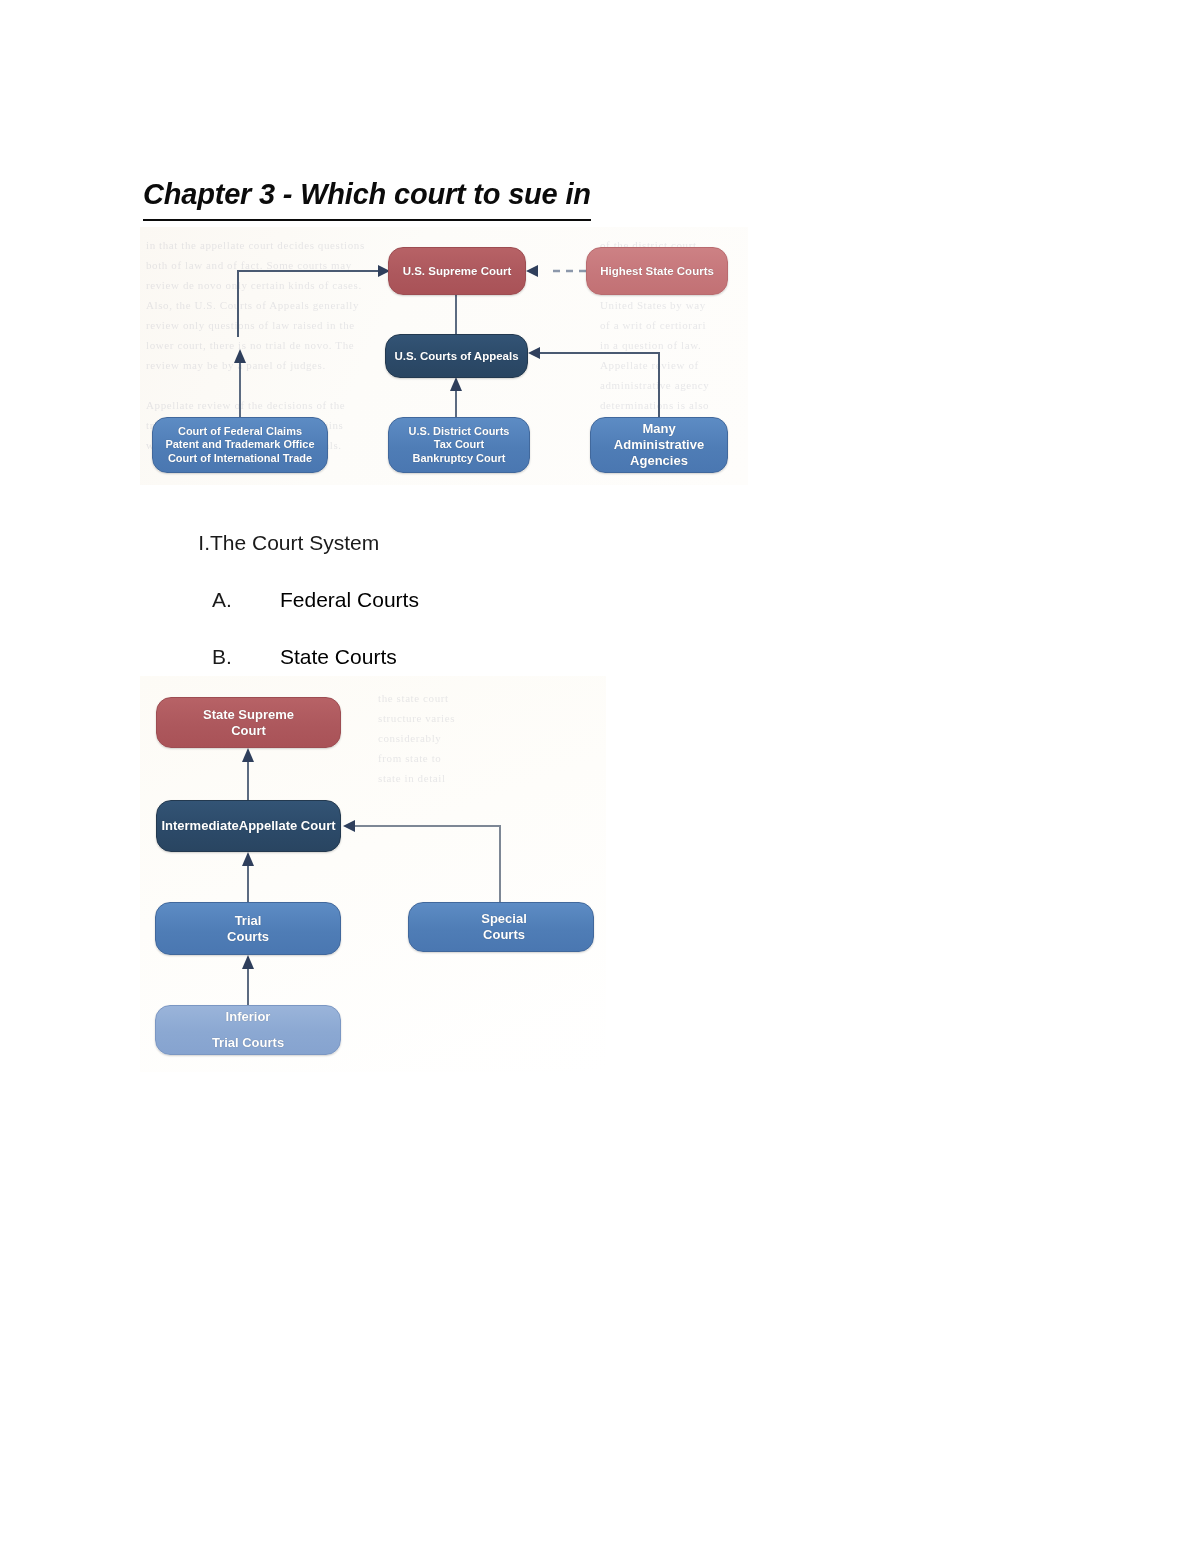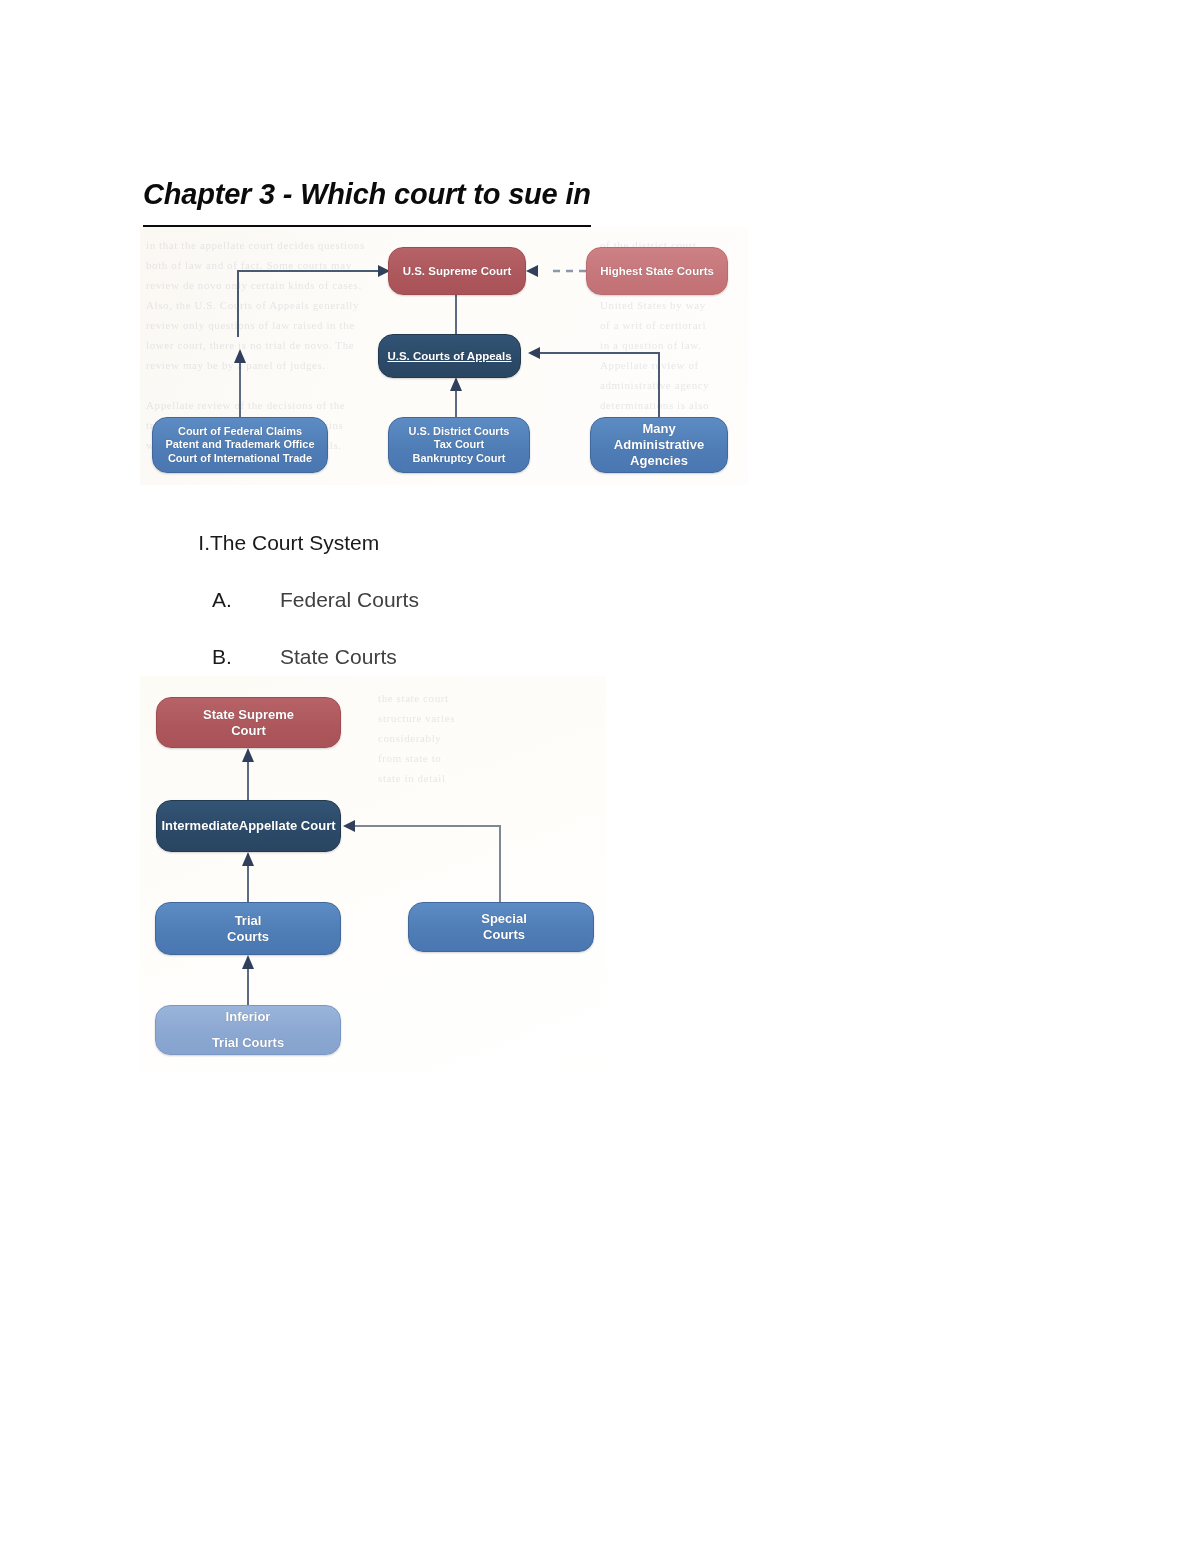--- a/index.html
+++ b/index.html
@@ -19,21 +19,21 @@
   .page-title {
     position: absolute;
     left: 143px;
     top: 178px;
     font-size: 29px;
     font-weight: bold;
     font-style: italic;
     color: #0b0b0b;
     letter-spacing: -0.2px;
     border-bottom: 2px solid #0b0b0b;
-    padding-bottom: 14px;
+    padding-bottom: 8px;
     white-space: nowrap;
   }
 
   
   .figure {
     position: absolute;
     background: #fdfbf7;
     overflow: hidden;
   }
   #federal-figure {
@@ -128,21 +128,21 @@
   .sub-row {
     position: absolute;
     font-size: 21px;
     white-space: nowrap;
   }
   .sub-marker {
     display: inline-block;
     width: 68px;
     color: #1a1a1a;
   }
-  .sub-text { color: #404040; }
+  .sub-text { color: #000000; }
 </style>
 </head>
 <body>
 
 <div class="page-title">Chapter 3 - Which court to sue in</div>
 
 <div class="figure" id="federal-figure">
 
   <div class="ghost" style="left:6px; top:8px;">
     in that the appellate court decides questions<br>
@@ -195,21 +195,21 @@
 
   <div class="node n-supreme-red" style="left:248px; top:20px; width:138px; height:48px; font-size:11.5px;">
     <span class="line">U.S. Supreme Court</span>
   </div>
 
   <div class="node n-state-red" style="left:446px; top:20px; width:142px; height:48px; font-size:11.5px;">
     <span class="line">Highest State Courts</span>
   </div>
 
 
-  <div class="node n-navy" style="left:238px; top:107px; width:143px; height:44px; font-size:11.5px;text-decoration:underline;">
+  <div class="node n-navy" style="left:245px; top:107px; width:143px; height:44px; font-size:11.5px;">
     <span class="line">U.S. Courts of Appeals</span>
   </div>
 
   <div class="node n-blue" style="left:12px; top:190px; width:176px; height:56px; font-size:11px; flex-direction:column;">
     <span class="line">Court of Federal Claims</span>
     <span class="line">Patent and Trademark Office</span>
     <span class="line">Court of International Trade</span>
   </div>
 
   <div class="node n-blue" style="left:248px; top:190px; width:142px; height:56px; font-size:11px; flex-direction:column;">

